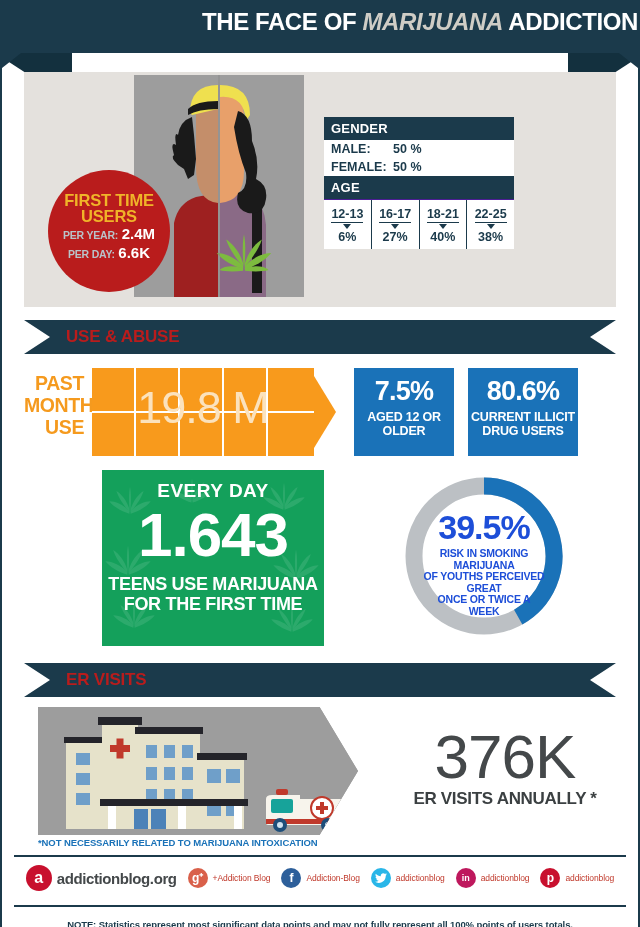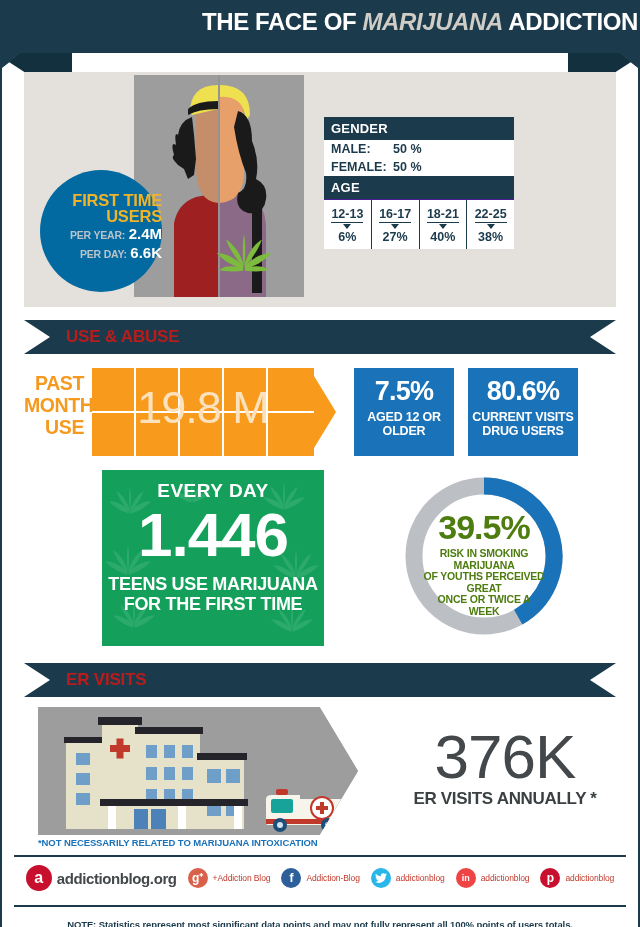--- a/index.html
+++ b/index.html
@@ -22,22 +22,22 @@
   .hdr-band{position:absolute;left:0;right:0;top:0;height:68px;background:#1b3a4b;
             clip-path:polygon(0 0,100% 0,100% 100%,97% 78%,3% 78%,0 100%);}
   .hdr-title{position:absolute;left:0;right:0;top:8px;text-align:right;
              font-size:24px;font-weight:bold;letter-spacing:-0.4px;color:#ffffff;
              white-space:nowrap;z-index:5;}
   .hdr-title .em{color:#cfcdc6;font-style:italic;}
 
   
   .top{position:relative;margin:0 22px 0 22px;height:235px;background:#e4e1dd;}
   .illus{position:absolute;left:110px;top:3px;width:170px;height:222px;background:#9d9d9d;overflow:hidden;}
-  .circle{position:absolute;left:16px;top:98px;width:122px;height:122px;border-radius:50%;
-          background:#0369a1;z-index:6;text-align:right;color:#fff;}
+  .circle{position:absolute;left:24px;top:98px;width:122px;height:122px;border-radius:50%;
+          background:#b91c1c;z-index:6;text-align:center;color:#fff;}
   .circle .t1{font-size:16.5px;font-weight:bold;color:#f0b429;line-height:16px;margin-top:22px;letter-spacing:-0.2px;}
   .circle .rows{margin-top:1px;font-size:12.5px;line-height:17px;}
   .circle .rows .lab{color:#b9c3c9;font-weight:bold;font-size:10.5px;letter-spacing:-0.2px;}
   .circle .rows .val{font-size:15px;font-weight:bold;color:#fff;}
 
   .whoTitle{position:absolute;left:300px;top:18px;font-size:17.5px;font-weight:bold;
             letter-spacing:-0.4px;color:#1b3a4b;}
   .tbl{position:absolute;left:300px;top:45px;width:190px;background:#fff;}
   .tbl .hd{background:#1b3a4b;color:#fff;font-size:13px;font-weight:bold;padding:4px 7px;letter-spacing:0.2px;}
   .tbl .row{display:flex;padding:2px 7px;font-size:12.5px;font-weight:bold;color:#1b3a4b;}
@@ -79,21 +79,21 @@
 
   
   .row2{position:relative;margin:10px 22px 0;height:180px;}
   .green{position:absolute;left:78px;top:0;width:222px;height:176px;background:#14a05b;
          color:#fff;text-align:center;overflow:hidden;}
   .green svg.leaf{position:absolute;opacity:.10;fill:#ffffff;}
   .green .g1{font-size:19px;font-weight:bold;margin-top:10px;letter-spacing:0.5px;position:relative;}
   .green .g2{font-size:62px;font-weight:bold;line-height:62px;margin-top:2px;letter-spacing:-1px;position:relative;}
   .green .g3{font-size:18px;font-weight:bold;line-height:20px;margin-top:8px;letter-spacing:-0.3px;position:relative;}
   .donutbox{position:absolute;left:370px;top:0;width:180px;height:176px;}
-  .donut-txt{position:absolute;left:28px;top:40px;width:124px;text-align:center;color:#4d7c0f;}
+  .donut-txt{position:absolute;left:28px;top:40px;width:124px;text-align:center;color:#1d4ed8;}
   .donut-txt .d1{font-size:34px;font-weight:bold;letter-spacing:-1px;line-height:34px;}
   .donut-txt .d2{font-size:10.5px;font-weight:bold;line-height:11.5px;margin-top:4px;letter-spacing:-0.2px;}
 
   
   .row3{position:relative;margin:10px 22px 0;height:140px;}
   .erimg{position:absolute;left:14px;top:0;width:320px;height:128px;background:#9d9d9d;
          clip-path:polygon(0 0,88% 0,100% 50%,88% 100%,0 100%);overflow:hidden;}
   .ernum{position:absolute;left:346px;top:20px;width:270px;text-align:center;}
   .ernum .n{font-size:62px;line-height:60px;color:#44484a;letter-spacing:-1px;font-weight:normal;}
   .ernum .c{font-size:17px;font-weight:bold;color:#3b4042;letter-spacing:-0.3px;margin-top:2px;}
@@ -229,21 +229,21 @@
     <div class="bluebox bb1">
       <div class="big">7.5%</div>
       <div class="sm">
         <div>AGED 12 OR</div>
         <div>OLDER</div>
       </div>
     </div>
     <div class="bluebox bb2">
       <div class="big">80.6%</div>
       <div class="sm">
-        <div>CURRENT VISITS</div>
+        <div>CURRENT ILLICIT</div>
         <div>DRUG USERS</div>
       </div>
     </div>
   </div>
 
   <div class="row2">
     <div class="green">
       <svg class="leaf" style="left:6px;top:10px" width="44" height="44" viewBox="-34 -24 68 50">
           <g>
             <path d="M0 18 C-2 4 -2 -12 0 -22 C2 -12 2 4 0 18 Z"></path>
@@ -301,21 +301,21 @@
       <svg class="leaf" style="left:168px;top:128px" width="44" height="44" viewBox="-34 -24 68 50">
           <g>
             <path d="M0 18 C-2 4 -2 -12 0 -22 C2 -12 2 4 0 18 Z"></path>
             <path d="M-1 16 C-10 6 -18 -6 -21 -16 C-13 -11 -5 -1 -1 12 Z"></path>
             <path d="M1 16 C10 6 18 -6 21 -16 C13 -11 5 -1 1 12 Z"></path>
             <path d="M-1 19 C-14 15 -26 8 -32 0 C-22 0 -10 6 -1 15 Z"></path>
             <path d="M1 19 C14 15 26 8 32 0 C22 0 10 6 1 15 Z"></path>
           </g>
         </svg>
       <div class="g1">EVERY DAY</div>
-      <div class="g2">1.446</div>
+      <div class="g2">1.643</div>
       <div class="g3">
         <div>TEENS USE MARIJUANA</div>
         <div>FOR THE FIRST TIME</div>
       </div>
     </div>
 
     <div class="donutbox">
       <svg width="180" height="176" viewBox="0 0 180 176">
         <circle cx="90" cy="86" r="70" fill="none" stroke="#bcc0c4" stroke-width="17"></circle>
         <path d="M 90 16 A 70 70 0 0 1 124.2 147.1" fill="none" stroke="#1a72b8" stroke-width="17"></path>
@@ -429,21 +429,21 @@
     </div>
     <div class="sitem">
       <div class="sico" style="background:#29b6e8">
         <svg width="12" height="10" viewBox="0 0 16 13">
             <path fill="#fff" d="M16 1.5c-.6.3-1.2.4-1.9.5.7-.4 1.2-1 1.4-1.8-.6.4-1.3.6-2.1.8C12.8.4 12 0 11 0 9.2 0 7.7 1.5 7.7 3.3c0 .3 0 .5.1.7C5.1 3.9 2.7 2.6 1.1.7.8 1.2.7 1.7.7 2.4c0 1.1.6 2.1 1.5 2.7-.5 0-1.1-.2-1.5-.4 0 1.6 1.1 2.9 2.6 3.2-.3.1-.6.1-.9.1-.2 0-.4 0-.6-.1.4 1.3 1.6 2.3 3.1 2.3-1.1.9-2.5 1.4-4.1 1.4H0c1.5.9 3.2 1.5 5 1.5 6 0 9.3-5 9.3-9.3v-.4c.7-.5 1.2-1 1.7-1.9z"></path>
           </svg>
       </div>
       <div class="slabel">addictionblog</div>
     </div>
     <div class="sitem">
-      <div class="sico" style="background:#ef4444;font-size:9px">
+      <div class="sico" style="background:#be185d;font-size:9px">
           <span>in</span>
         </div>
       <div class="slabel">addictionblog</div>
     </div>
     <div class="sitem">
       <div class="sico" style="background:#c8102e">
           <span>p</span>
         </div>
       <div class="slabel">addictionblog</div>
     </div>

